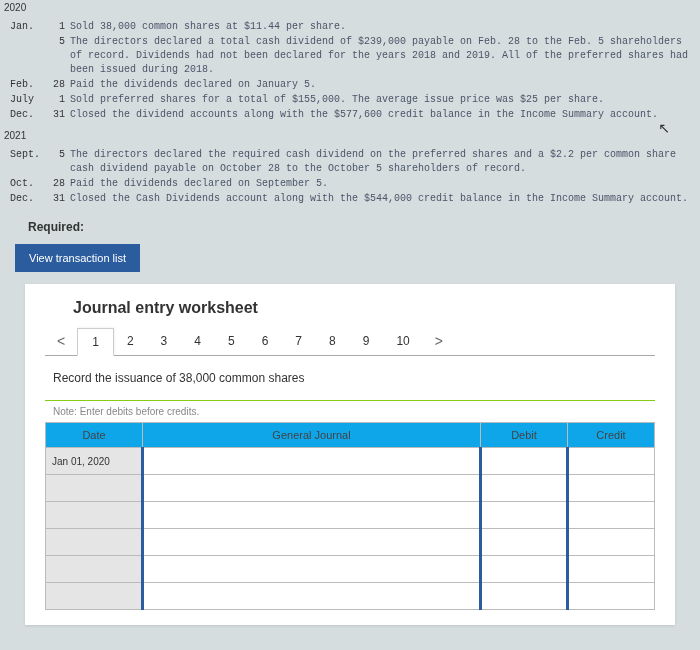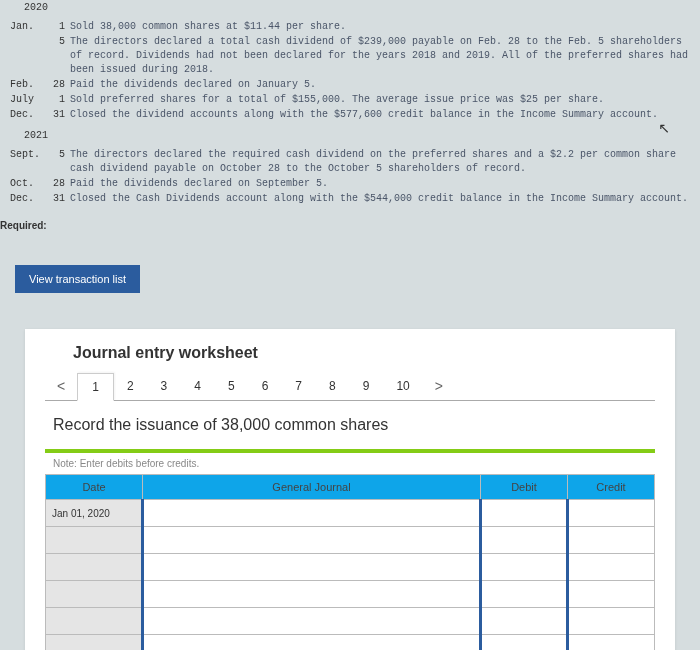--- a/index.html
+++ b/index.html
@@ -32,36 +32,36 @@
       width: 20px;
       flex-shrink: 0;
       text-align: right;
       padding-right: 5px;
     }
     .trans-text {
       flex: 1;
       color: #4a5568;
     }
     .year-label {
-      font-family: Liberation Mono, monospace;
-      font-size: 10px;
-      padding: 2px 24px;
+      font-family: Liberation Sans, sans-serif;
+      font-size: 10px;
+      padding: 2px 4px;
     }
     .required {
-      padding: 8px 0;
-      font-size: 10px;
+      padding: 8px 28px;
+      font-size: 12px;
     }
     .required-title {
       font-weight: bold;
     }
     .view-btn {
       background: #2b5c9e;
       color: white;
       padding: 8px 14px;
-      margin: 26px 15px;
+      margin: 2px 15px;
       display: inline-block;
       font-size: 11px;
       cursor: pointer;
     }
     .worksheet {
       background: white;
       margin: 10px 25px;
       padding: 15px 20px;
       box-shadow: 0 1px 3px rgba(0,0,0,0.1);
     }
@@ -98,28 +98,28 @@
       margin-bottom: -1px;
       font-weight: normal;
       box-shadow: 1px -1px 2px rgba(0,0,0,0.05);
     }
     .tab:not(.active) {
       border: none;
       background: transparent;
     }
     .instruction {
       padding: 15px 8px;
-      font-size: 16px;
+      font-size: 12px;
       color: #333;
     }
     .note {
       font-size: 10px;
       color: #888;
       padding: 5px 8px;
-      border-top: 4px solid #84cc16;
+      border-top: 1px solid #84cc16;
     }
     .entry-table {
       width: 100%;
       border-collapse: collapse;
       font-size: 11px;
     }
     .entry-table th {
       background: #0ea5e9;
       padding: 6px 8px;
       font-weight: normal;

